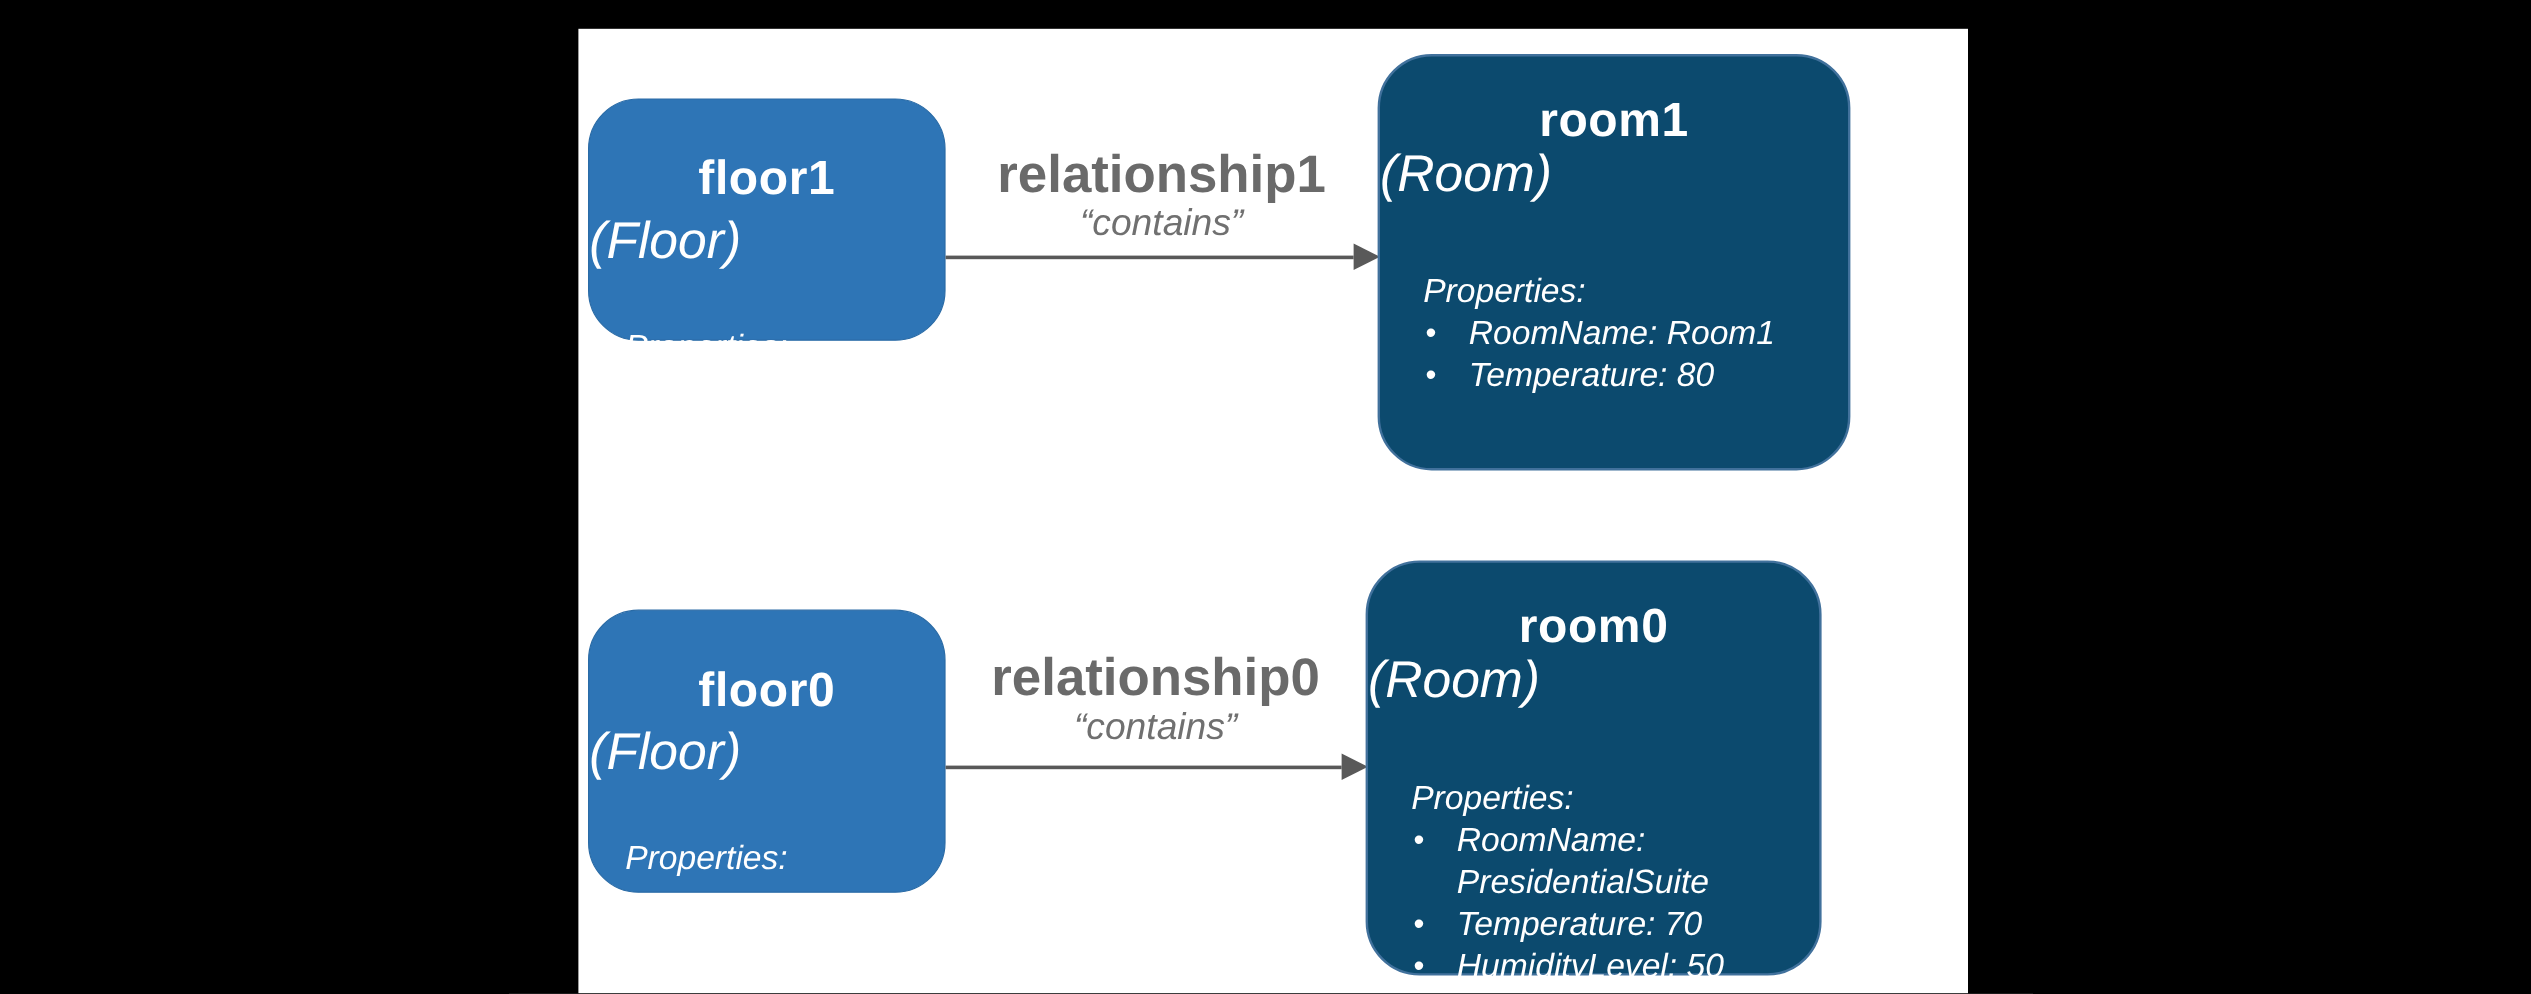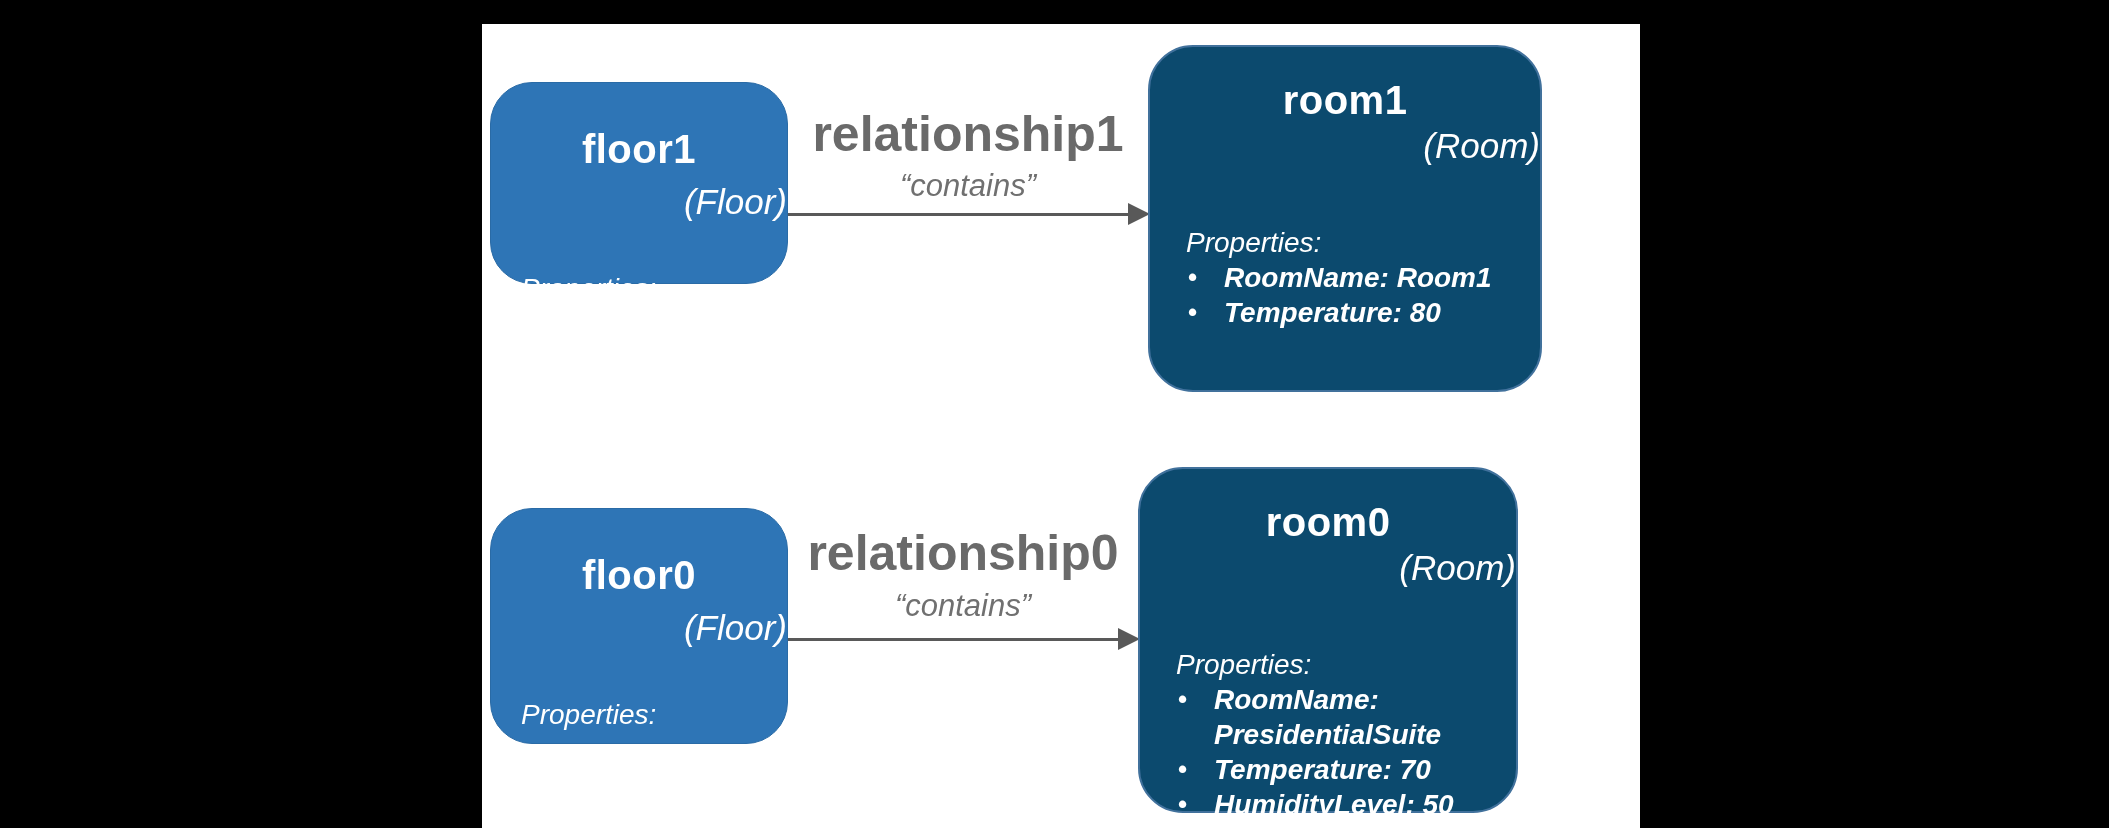--- a/index.html
+++ b/index.html
@@ -33,23 +33,23 @@
   }
   .node-title {
     position: absolute; left: 0; width: 100%;
     text-align: center;
     font-size: 40px; font-weight: bold;
     line-height: 52px;
     letter-spacing: 0.5px;
   }
   .node-sub {
     position: absolute; left: 0; width: 100%;
-    text-align: right;
+    text-align: left;
     font-style: italic;
-    font-size: 35px;
+    font-size: 43px;
     line-height: 45px;
   }
   .floor-props {
     position: absolute;
     font-style: italic;
     font-size: 28px;
     line-height: 35px;
   }
   .props {
     position: absolute;
@@ -58,35 +58,35 @@
     line-height: 35px;
   }
   .props-label { display: block; }
   .props ul {
     list-style: none;
     margin: 0; padding: 0;
   }
   .props li {
     position: relative;
     padding-left: 38px;
-    font-weight: bold;
   }
   .props li::before {
     content: "\2022";
     position: absolute;
     left: 2px;
     font-style: normal;
     font-size: 26px;
   }
   .rel-title {
     position: absolute;
     text-align: center;
-    font-size: 50px; font-weight: bold;
+    font-size: 44px; font-weight: bold;
     line-height: 50px;
     color: #6a6a6a;
+    margin-top: 12px;
   }
   .rel-sub {
     position: absolute;
     text-align: center;
     font-style: italic;
     font-size: 31px;
     line-height: 36px;
     color: #707070;
   }
   .arrow-line {

